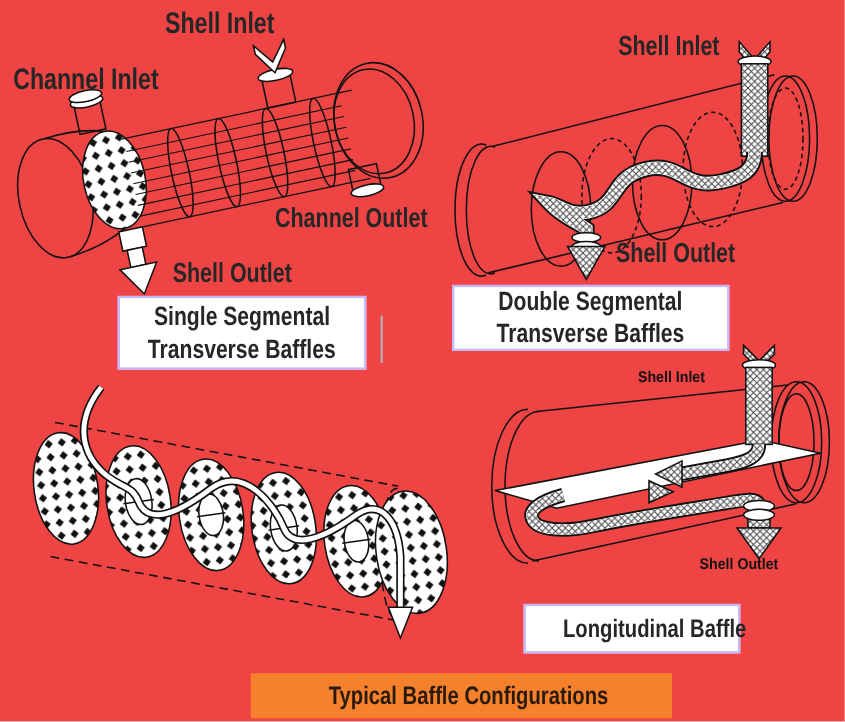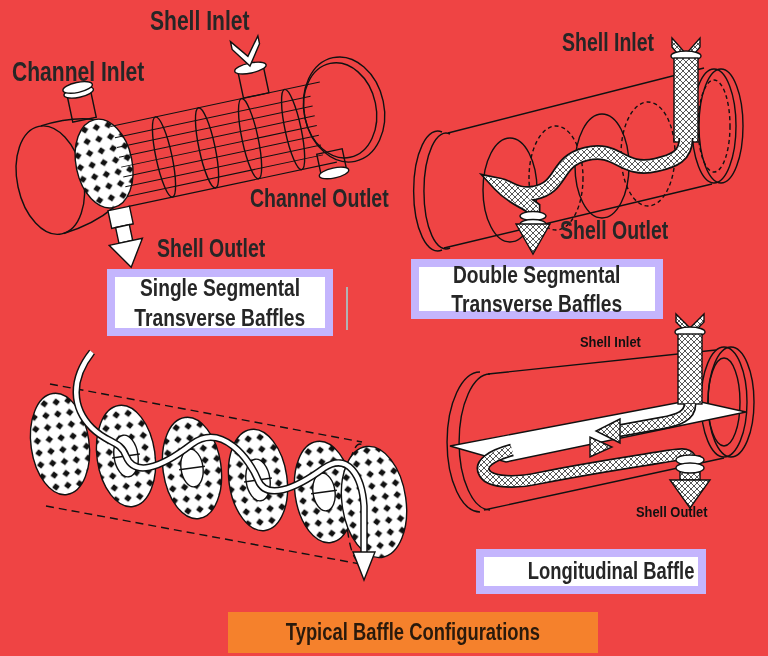--- a/index.html
+++ b/index.html
@@ -5,26 +5,26 @@
   html,body{margin:0;padding:0;background:#fff;}
   #canvas{position:relative;width:768px;height:656px;background:#ef4444;overflow:hidden;
           font-family:"Liberation Sans",sans-serif;}
   svg{position:absolute;overflow:visible;}
   .lbl{position:absolute;font-weight:bold;color:#262626;white-space:nowrap;
        transform:scaleX(0.78);transform-origin:0 0;letter-spacing:0;}
   .lbl-27{font-size:27px;}
   .lbl-25{font-size:25px;}
   .lbl-sm{position:absolute;font-weight:bold;color:#111;font-size:14px;white-space:nowrap;
           transform:scaleX(0.92);transform-origin:0 0;}
-  .cap-box{position:absolute;border:8px solid #c4b5fd;background:#fff;
+  .cap-box{position:absolute;border:2px solid #c4b5fd;background:#fff;
            display:flex;flex-direction:column;justify-content:center;align-items:center;box-sizing:border-box;}
   .cap-line{font-weight:bold;font-size:24px;color:#262626;transform:scaleX(0.8);
             white-space:nowrap;line-height:1.22;}
   .cap-line-sm{font-size:23px;}
-  .banner{position:absolute;background:#F5812C;display:flex;align-items:center;justify-content:center;}
+  .banner{position:absolute;background:#F5812C;display:flex;align-items:center;justify-content:center;padding-left:13px;}
   .banner .cap-line{color:#2A1A0C;font-size:23px;}
   .vline{position:absolute;background:#B3B3B3;}
 </style>
 </head>
 <body>
 
 <div id="canvas">
 
   <svg style="left:2px;top:28px;" width="398" height="250" viewBox="0 0 398 250">
     <defs>
@@ -223,21 +223,21 @@
     <div class="cap-line">Single Segmental</div>
     <div class="cap-line">Transverse Baffles</div>
   </div>
 
   <div class="cap-box" style="left:411px;top:259px;width:252px;height:60px;">
     <div class="cap-line">Double Segmental</div>
     <div class="cap-line">Transverse Baffles</div>
   </div>
 
 
-  <div class="cap-box" style="left:476px;top:549px;width:230px;height:45px;padding-left:41px;">
+  <div class="cap-box" style="left:476px;top:549px;width:197px;height:45px;padding-left:41px;">
     <div class="cap-line cap-line-sm">Longitudinal Baffle</div>
   </div>
 
   <div class="banner" style="left:228px;top:612px;width:370px;height:41px;">
     <div class="cap-line">Typical Baffle Configurations</div>
   </div>
 
 </div>
 
 </body></html>

